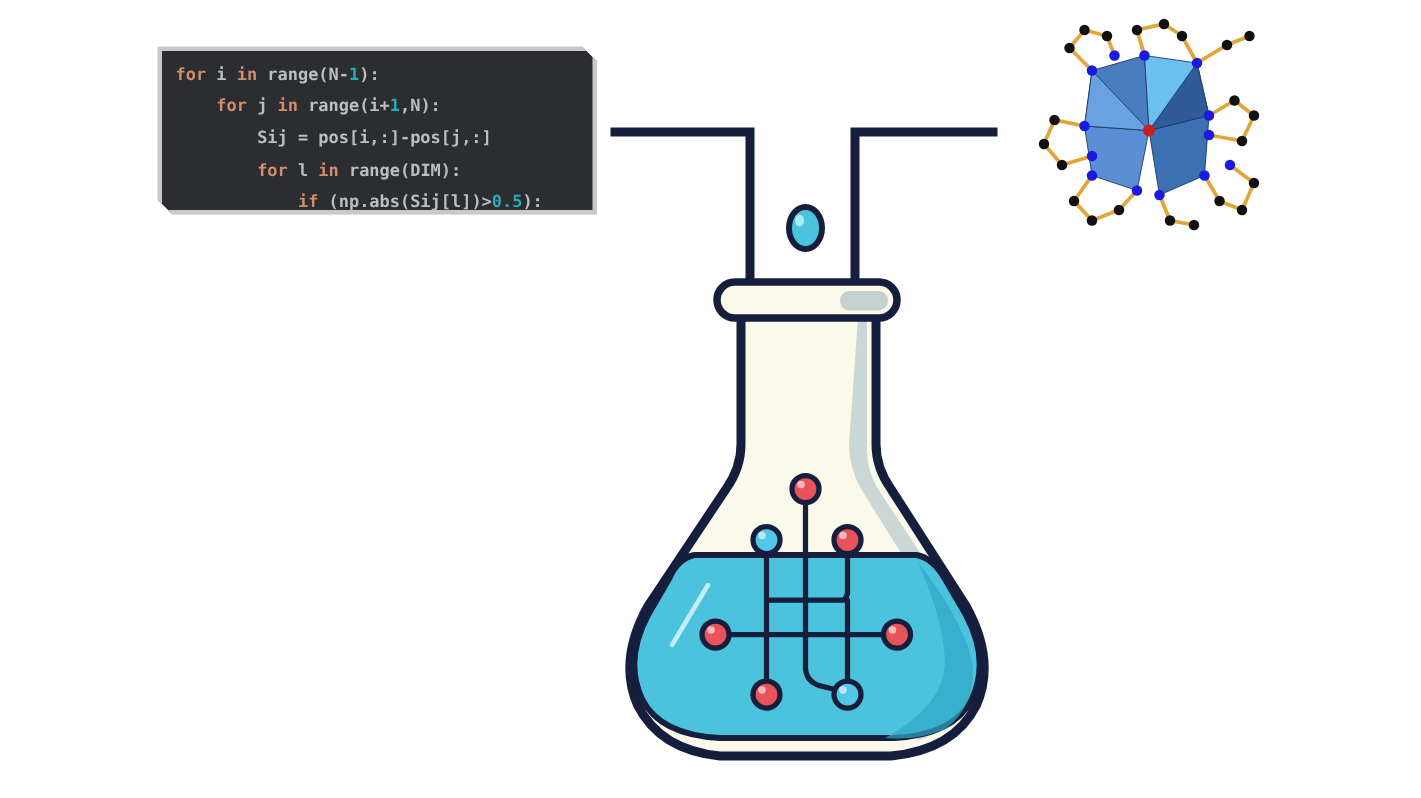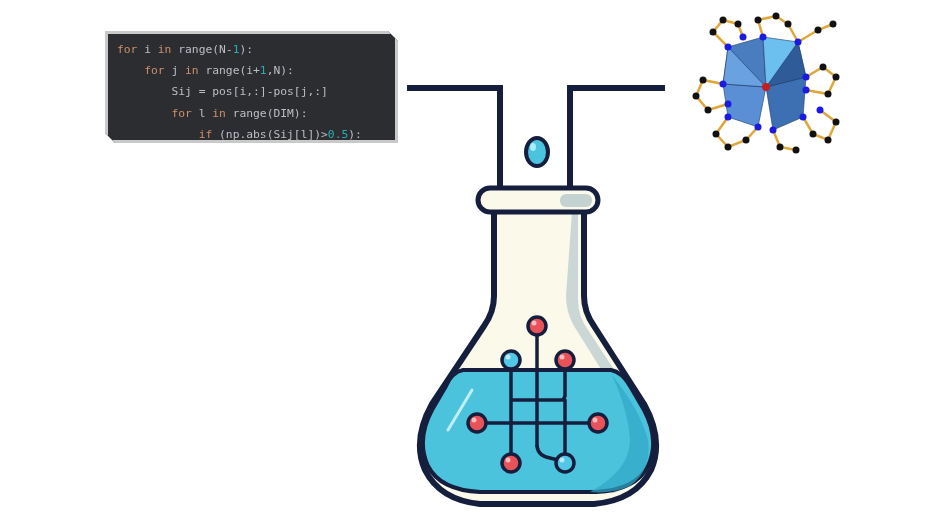--- a/index.html
+++ b/index.html
@@ -1,19 +1,19 @@
 <!DOCTYPE html>
 <html><head>
 <meta charset="utf-8">
 <style>
   html,body{margin:0;padding:0;background:#ffffff;}
   body{width:947px;height:532px;position:relative;overflow:hidden;font-family:"DejaVu Sans",sans-serif;}
   .code-panel{position:absolute;left:105px;top:31px;width:293px;height:112px;background:#2b2d30;
     border:3px solid #c9c9c9;box-sizing:border-box;
-    clip-path:polygon(0 0,calc(100% - 10px) 0,100% 10px,100% 100%,10px 100%,0 calc(100% - 10px));}
+    clip-path:polygon(0 0,calc(100% - 10px) 0,100% 10px,100% 100%,10px 100%,0 calc(100% - 10px));font-weight:bold;}
   .code-lines{position:absolute;left:9px;top:5px;font-family:"DejaVu Sans Mono",monospace;font-size:11.3px;line-height:21.2px;color:#bcbec4;white-space:pre;}
   .kw{color:#cf8e6d;}
   .num{color:#2aacb8;}
   .scene{position:absolute;left:0;top:0;}
   .molecule{position:absolute;left:688px;top:12px;width:160px;height:145px;}
 </style>
 </head>
 <body>
 
 <div class="code-panel">

